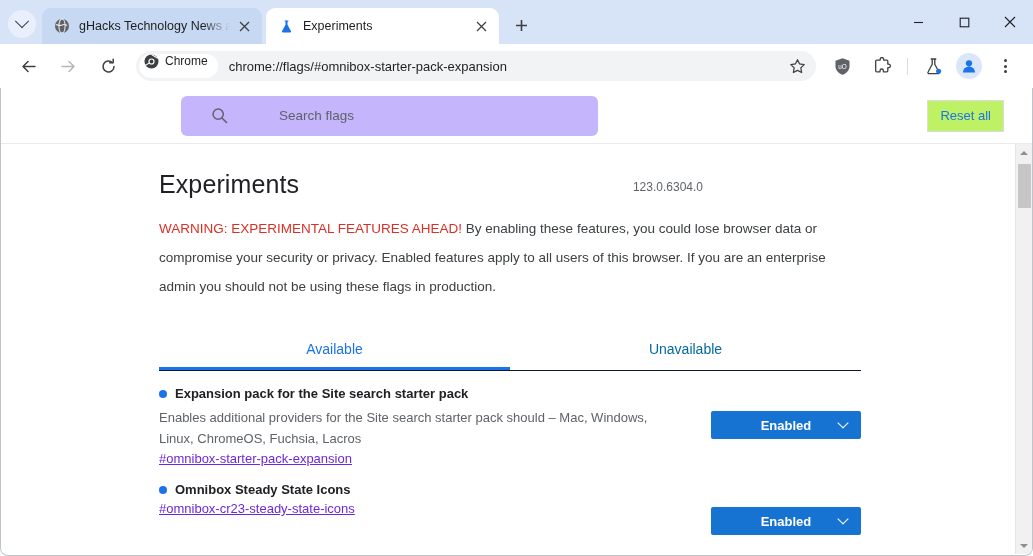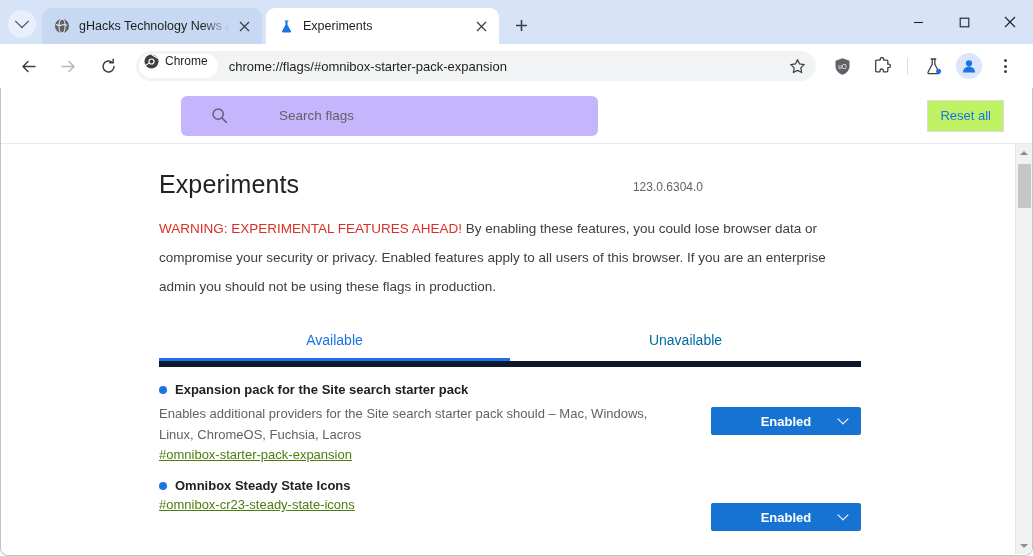--- a/index.html
+++ b/index.html
@@ -324,23 +324,23 @@
     margin-top: 14px;
     width: 700px;
   }
   .warning b {
     color: #d93025;
     font-weight: normal;
   }
 
   .tabs {
     display: flex;
-    margin-top: 31px;
+    margin-top: 40px;
     width: 702px;
-    border-bottom: 6px solid #0f172a;
+    border-bottom: 1px solid #0f172a;
     justify-content: flex-end;
   }
   .tab-item {
     flex: 1;
     text-align: center;
     font-size: 14px;
     color: #0369a1;
     padding-bottom: 13px;
     box-sizing: border-box;
     cursor: pointer;
@@ -382,21 +382,21 @@
   }
   .flag-desc {
     font-size: 13px;
     color: #5f6368;
     line-height: 21px;
     margin-top: 4px;
     max-width: 534px;
   }
   .flag-anchor {
     font-size: 13px;
-    color: #4d7c0f;
+    color: #6d28d9;
     text-decoration: underline;
     display: inline-block;
     cursor: pointer;
   }
   .flag-select {
     width: 150px;
     height: 28px;
     background: #1673d1;
     color: #ffffff;
     border: none;

